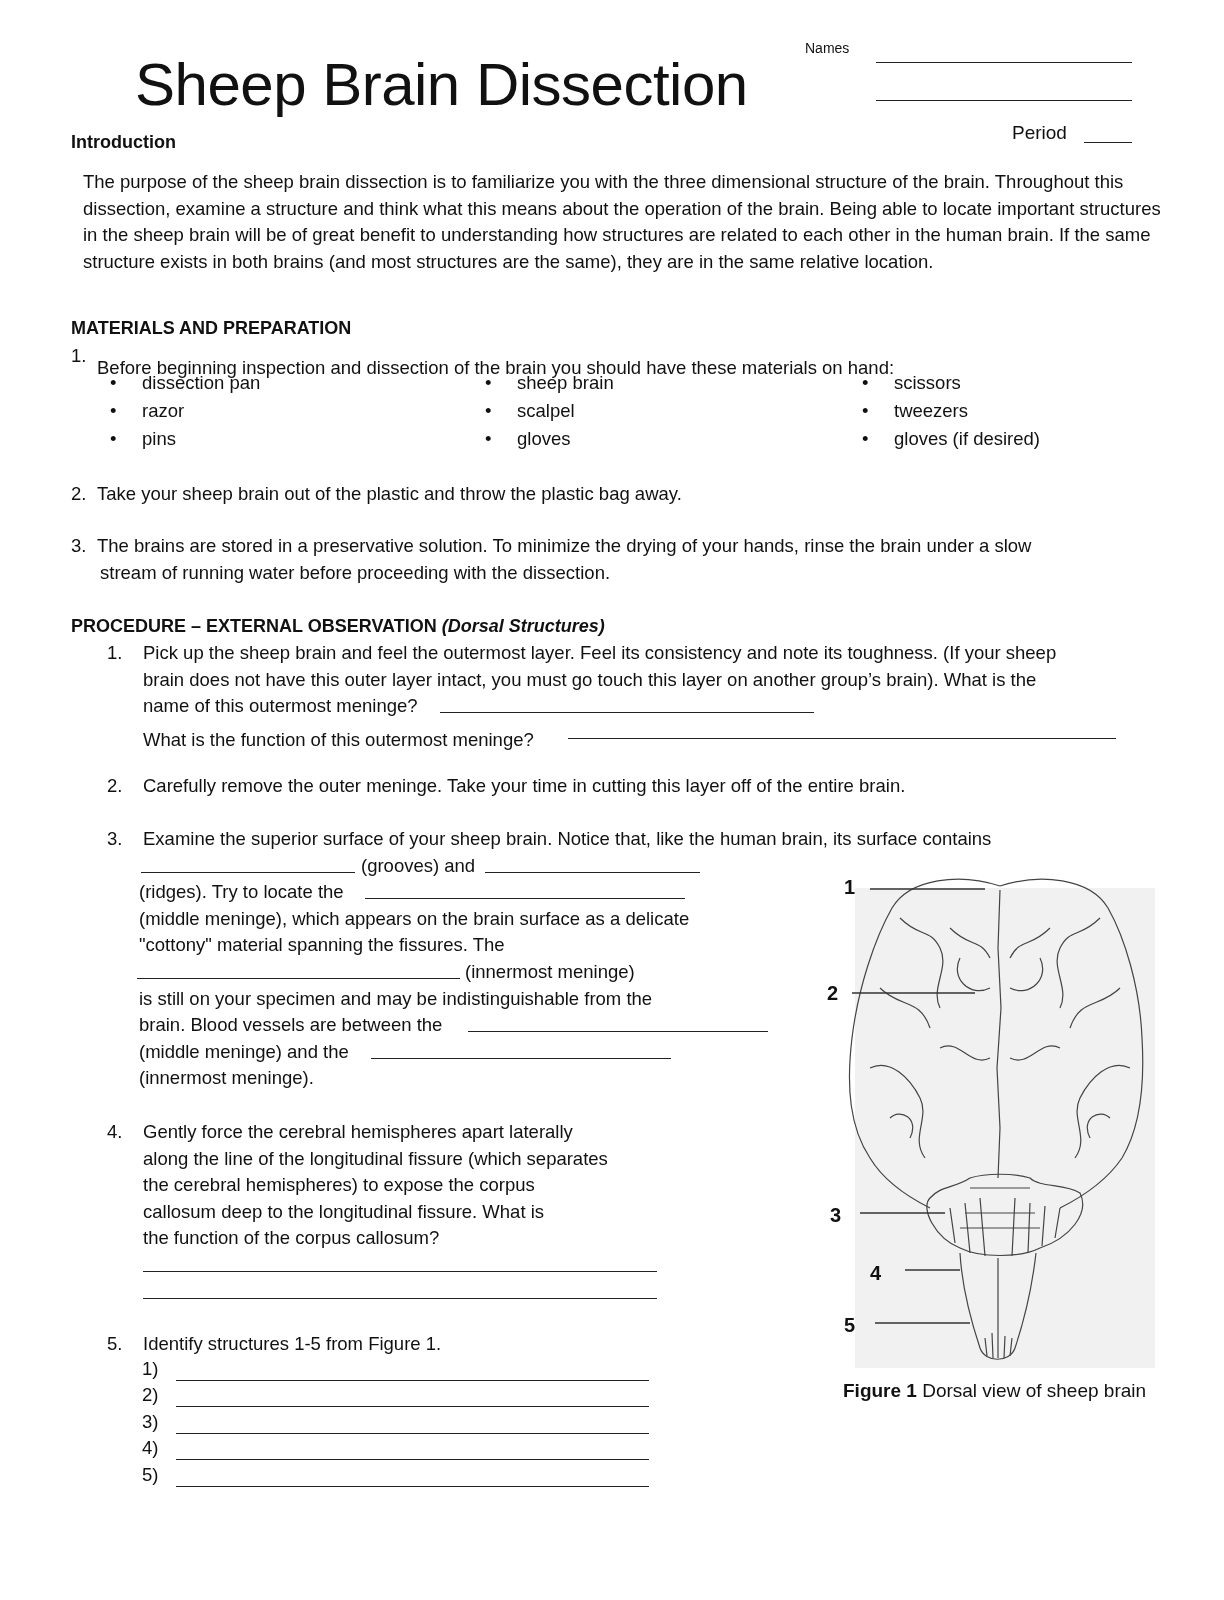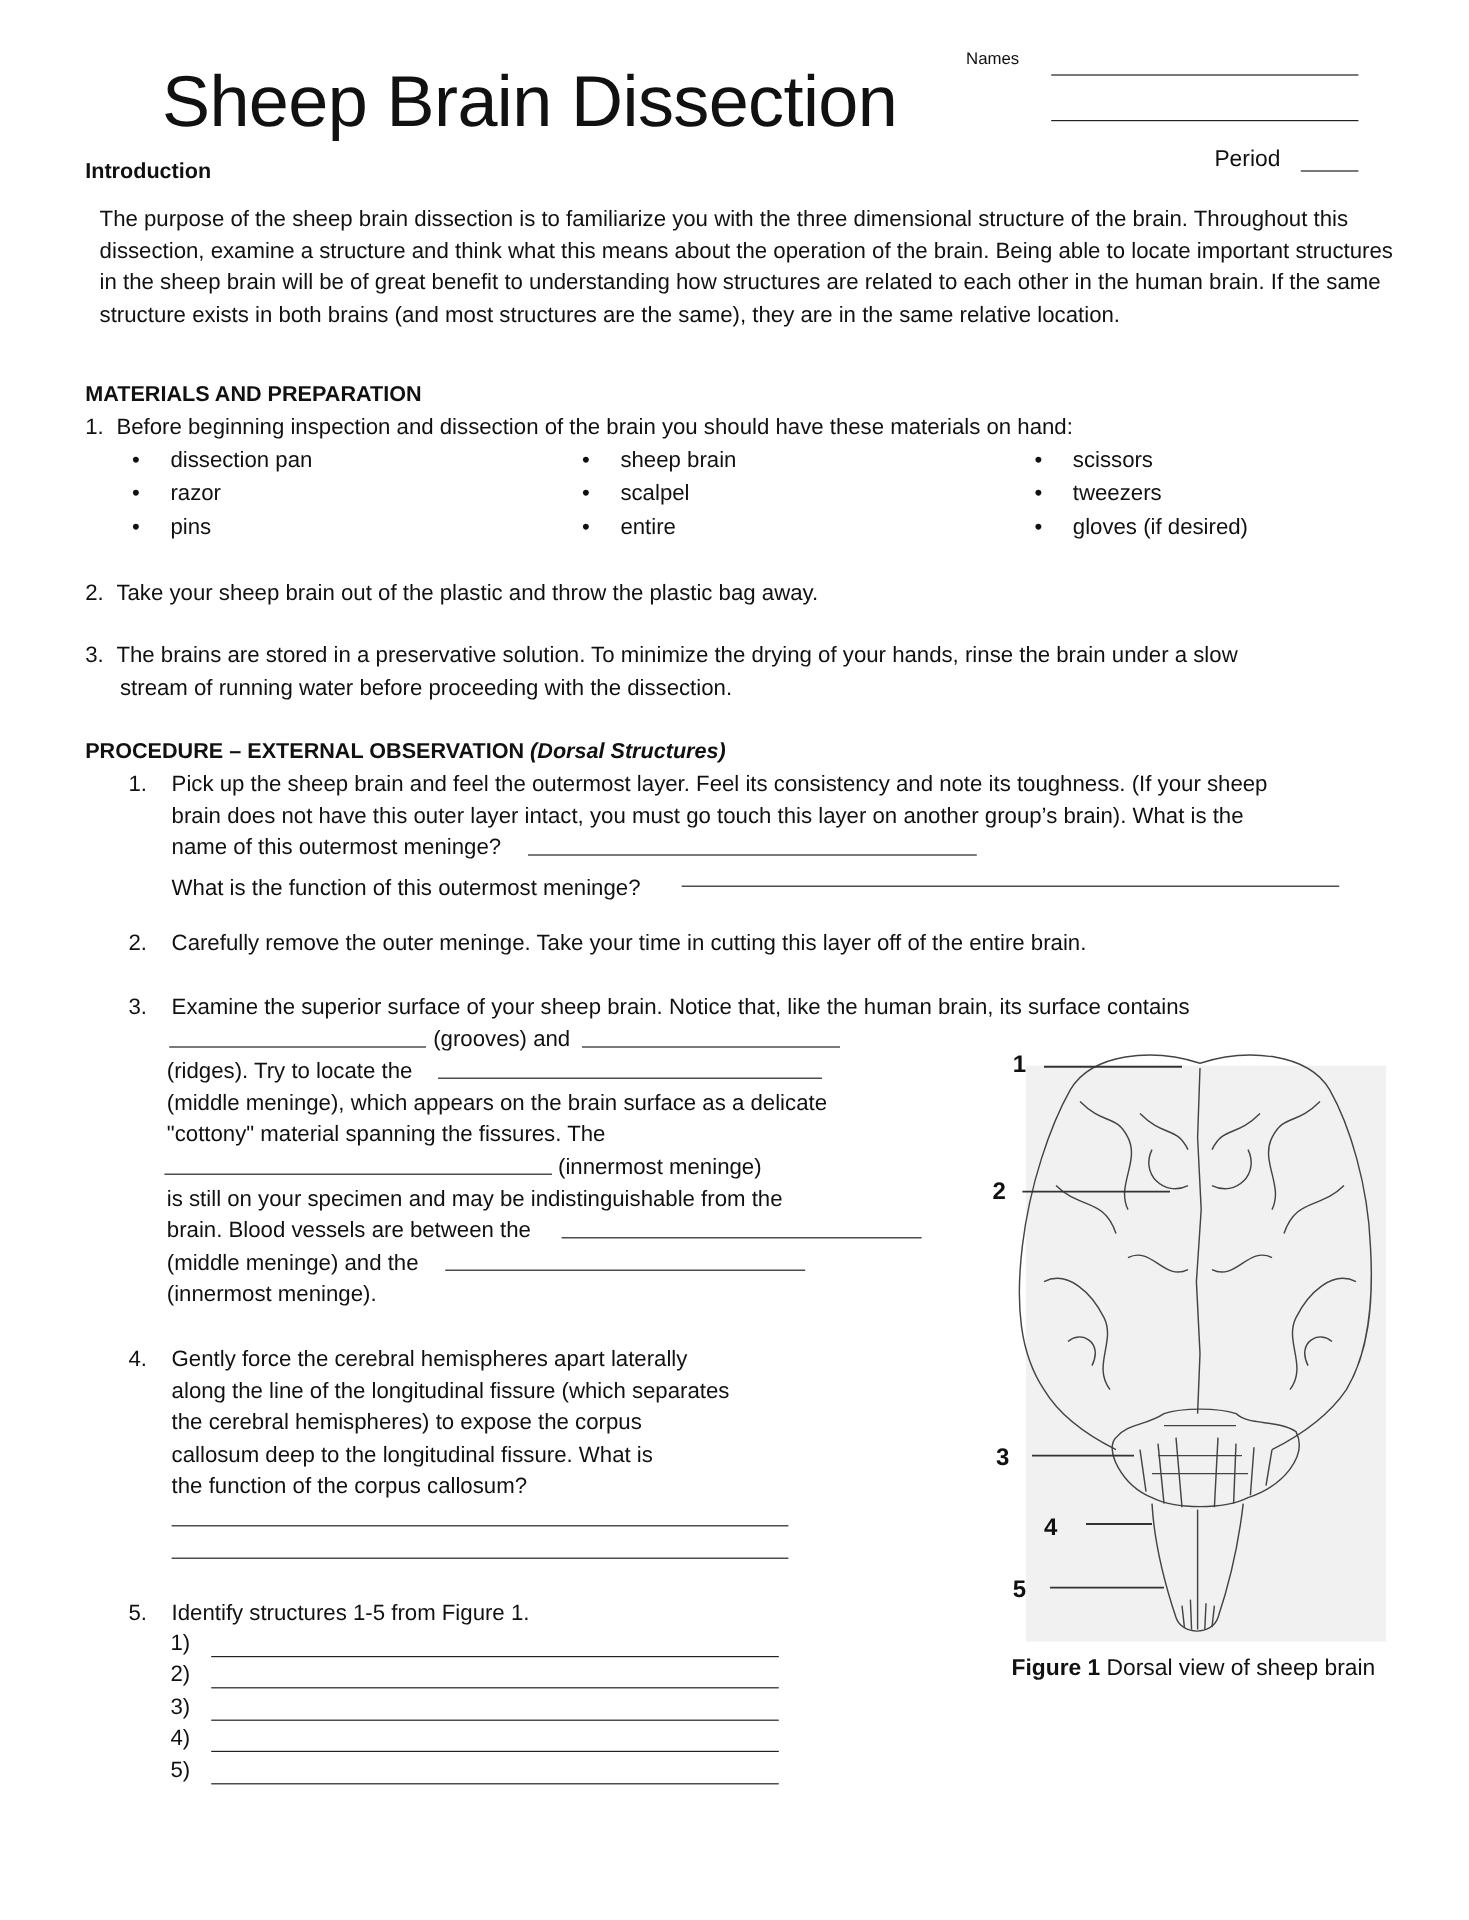--- a/index.html
+++ b/index.html
@@ -40,21 +40,21 @@
 <div class="line" style="left:876px; top:100px; width:256px;"></div>
 <div class="abs period-label">Period</div>
 <div class="line" style="left:1084px; top:142px; width:48px;"></div>
 
 <div class="abs sec-head intro-head">Introduction</div>
 <p class="abs body intro-text">The purpose of the sheep brain dissection is to familiarize you with the three dimensional structure of the brain. Throughout this dissection, examine a structure and think what this means about the operation of the brain. Being able to locate important structures in the sheep brain will be of great benefit to understanding how structures are related to each other in the human brain. If the same structure exists in both brains (and most structures are the same), they are in the same relative location.</p>
 
 <div class="abs sec-head mat-head">MATERIALS AND PREPARATION</div>
 <div class="num-item" style="left:71px; top:343px;">
   <span class="n">1.</span>
-  <span class="t" style="left:26px;">Before beginning inspection and dissection of the brain you should have these materials on hand:</span>
+  <span class="t" style="left:26px;margin-top:12px;">Before beginning inspection and dissection of the brain you should have these materials on hand:</span>
 </div>
 
 <div>
   <div class="bullet" style="left:110px; top:372px;">
       <span class="dot">•</span>
       <span class="txt">dissection pan</span>
     </div>
   <div class="bullet" style="left:485px; top:372px;">
       <span class="dot">•</span>
       <span class="txt">sheep brain</span>
@@ -76,21 +76,21 @@
       <span class="dot">•</span>
       <span class="txt">tweezers</span>
     </div>
 
   <div class="bullet" style="left:110px; top:428px;">
       <span class="dot">•</span>
       <span class="txt">pins</span>
     </div>
   <div class="bullet" style="left:485px; top:428px;">
       <span class="dot">•</span>
-      <span class="txt">entire</span>
+      <span class="txt">gloves</span>
     </div>
   <div class="bullet" style="left:862px; top:428px;">
       <span class="dot">•</span>
       <span class="txt">gloves (if desired)</span>
     </div>
 </div>
 
 <div class="num-item" style="left:71px; top:481px;">
   <span class="n">2.</span>
   <span class="t" style="left:26px;">Take your sheep brain out of the plastic and throw the plastic bag away.</span>

